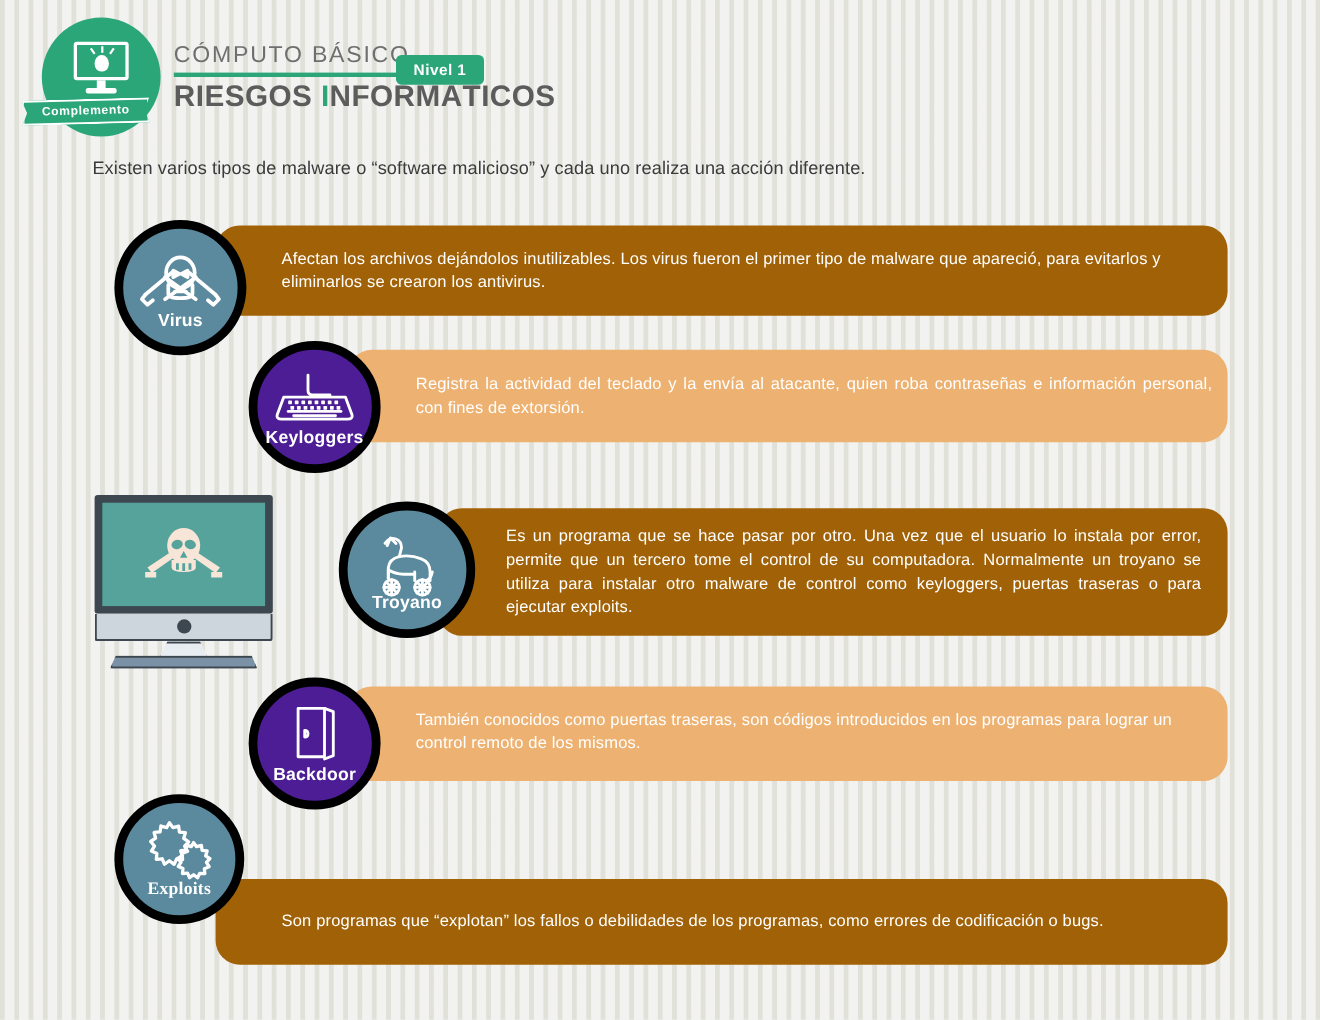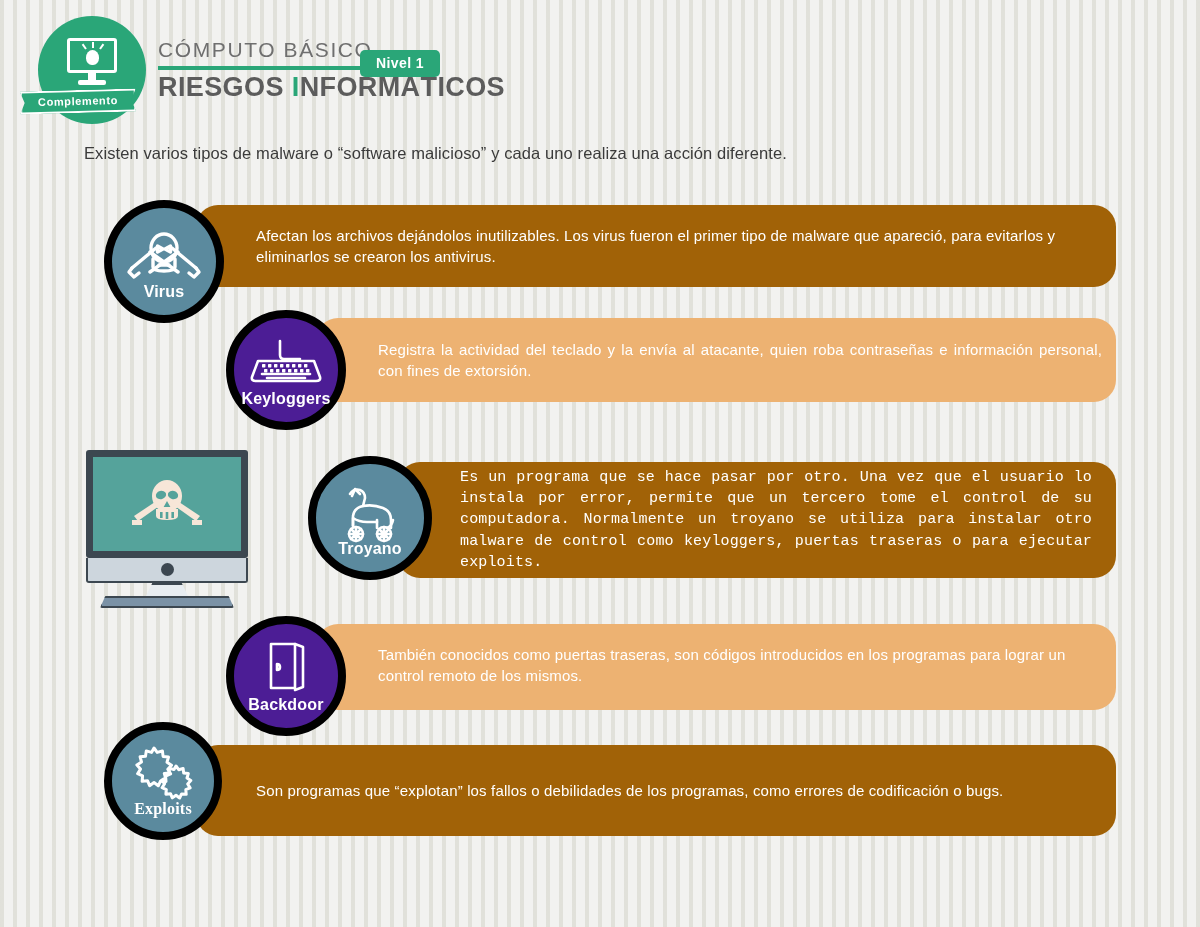--- a/index.html
+++ b/index.html
@@ -384,21 +384,21 @@
           <rect x="51" y="31" width="3.4" height="3.4" rx="0.6"></rect>
           <rect x="57" y="31" width="3.4" height="3.4" rx="0.6"></rect>
         </g>
       </svg>
     </span>
     <span class="lbl">Keyloggers</span>
   </div>
 </div>
 
 <div class="row">
-  <div class="bar teal justified" style="left:398px; top:462px; width:718px; height:116px; padding:0 24px 0 62px;font-family:Liberation Mono, monospace;">
+  <div class="bar teal justified" style="left:398px; top:462px; width:718px; height:116px; padding:0 24px 0 62px;">
     <p>Es un programa que se hace pasar por otro. Una vez que el usuario lo instala por error,  permite que un tercero tome el control de su computadora. Normalmente un troyano se utiliza para instalar otro malware de control como keyloggers, puertas traseras o para ejecutar exploits.</p>
   </div>
   <div class="circ teal" style="left:308px; top:456px; width:124px; height:124px;">
     <span class="ico">
       <svg width="68" height="60" viewBox="0 0 68 60">
         <g stroke="#ffffff" stroke-width="2.6" fill="none" stroke-linecap="round" stroke-linejoin="round">
           <path d="M14 10 q4 -6 10 -4 q5 2 5 8 l-2 8 q10 -2 20 2 q8 3 8 12 v8"></path>
           <path d="M27 22 q-9 2 -10 10 v10"></path>
           <path d="M17 42 v-8 q6 4 14 4 h10"></path>
           <path d="M41 36 v8"></path>
@@ -427,21 +427,21 @@
           <path d="M34 4 l8 3 v40 l-8 3"></path>
           <path d="M16 24 q3 0 3 3 q0 3 -3 3 z"></path>
         </g>
       </svg>
     </span>
     <span class="lbl">Backdoor</span>
   </div>
 </div>
 
 <div class="row">
-  <div class="bar teal" style="left:196px; top:745px; width:920px; height:91px; padding:0 36px 0 60px;">
+  <div class="bar teal" style="left:196px; top:799px; width:920px; height:78px; padding:0 36px 0 60px;">
     <p>Son programas que “explotan” los fallos o debilidades de los programas, como errores de codificación o bugs.</p>
   </div>
   <div class="circ teal" style="left:104px; top:722px; width:118px; height:118px;font-family:Liberation Serif, serif;">
     <span class="ico" style="top:14px;">
       <svg width="70" height="56" viewBox="0 0 70 56">
         <g stroke="#ffffff" stroke-width="3" fill="none" stroke-linejoin="round">
           <path d="M26 4 l3.2 4.4 l5.2 -1.4 l0.7 5.4 l5.4 0.6 l-1.5 5.2 l4.5 3.1 l-3.7 4 l2.8 4.6 l-5 2.1 l0.4 5.4 l-5.4 -0.5 l-2.3 4.9 l-4.3 -3.3 l-4.4 3.2 l-2.1 -5 l-5.4 0.6 l0.5 -5.4 l-5 -2.2 l2.9 -4.6 l-3.6 -4.1 l4.6 -3 l-1.4 -5.2 l5.4 -0.5 l0.8 -5.4 l5.2 1.5 z"></path>
           <path d="M48 22 l2.7 3.7 l4.4 -1.2 l0.6 4.6 l4.6 0.5 l-1.3 4.4 l3.8 2.6 l-3.1 3.4 l2.4 3.9 l-4.3 1.8 l0.4 4.6 l-4.6 -0.4 l-2 4.1 l-3.6 -2.8 l-3.7 2.7 l-1.8 -4.2 l-4.6 0.5 l0.4 -4.6 l-4.2 -1.9 l2.5 -3.9 l-3 -3.5 l3.9 -2.5 l-1.2 -4.4 l4.6 -0.5 l0.7 -4.6 l4.4 1.3 z"></path>
         </g>
       </svg>

